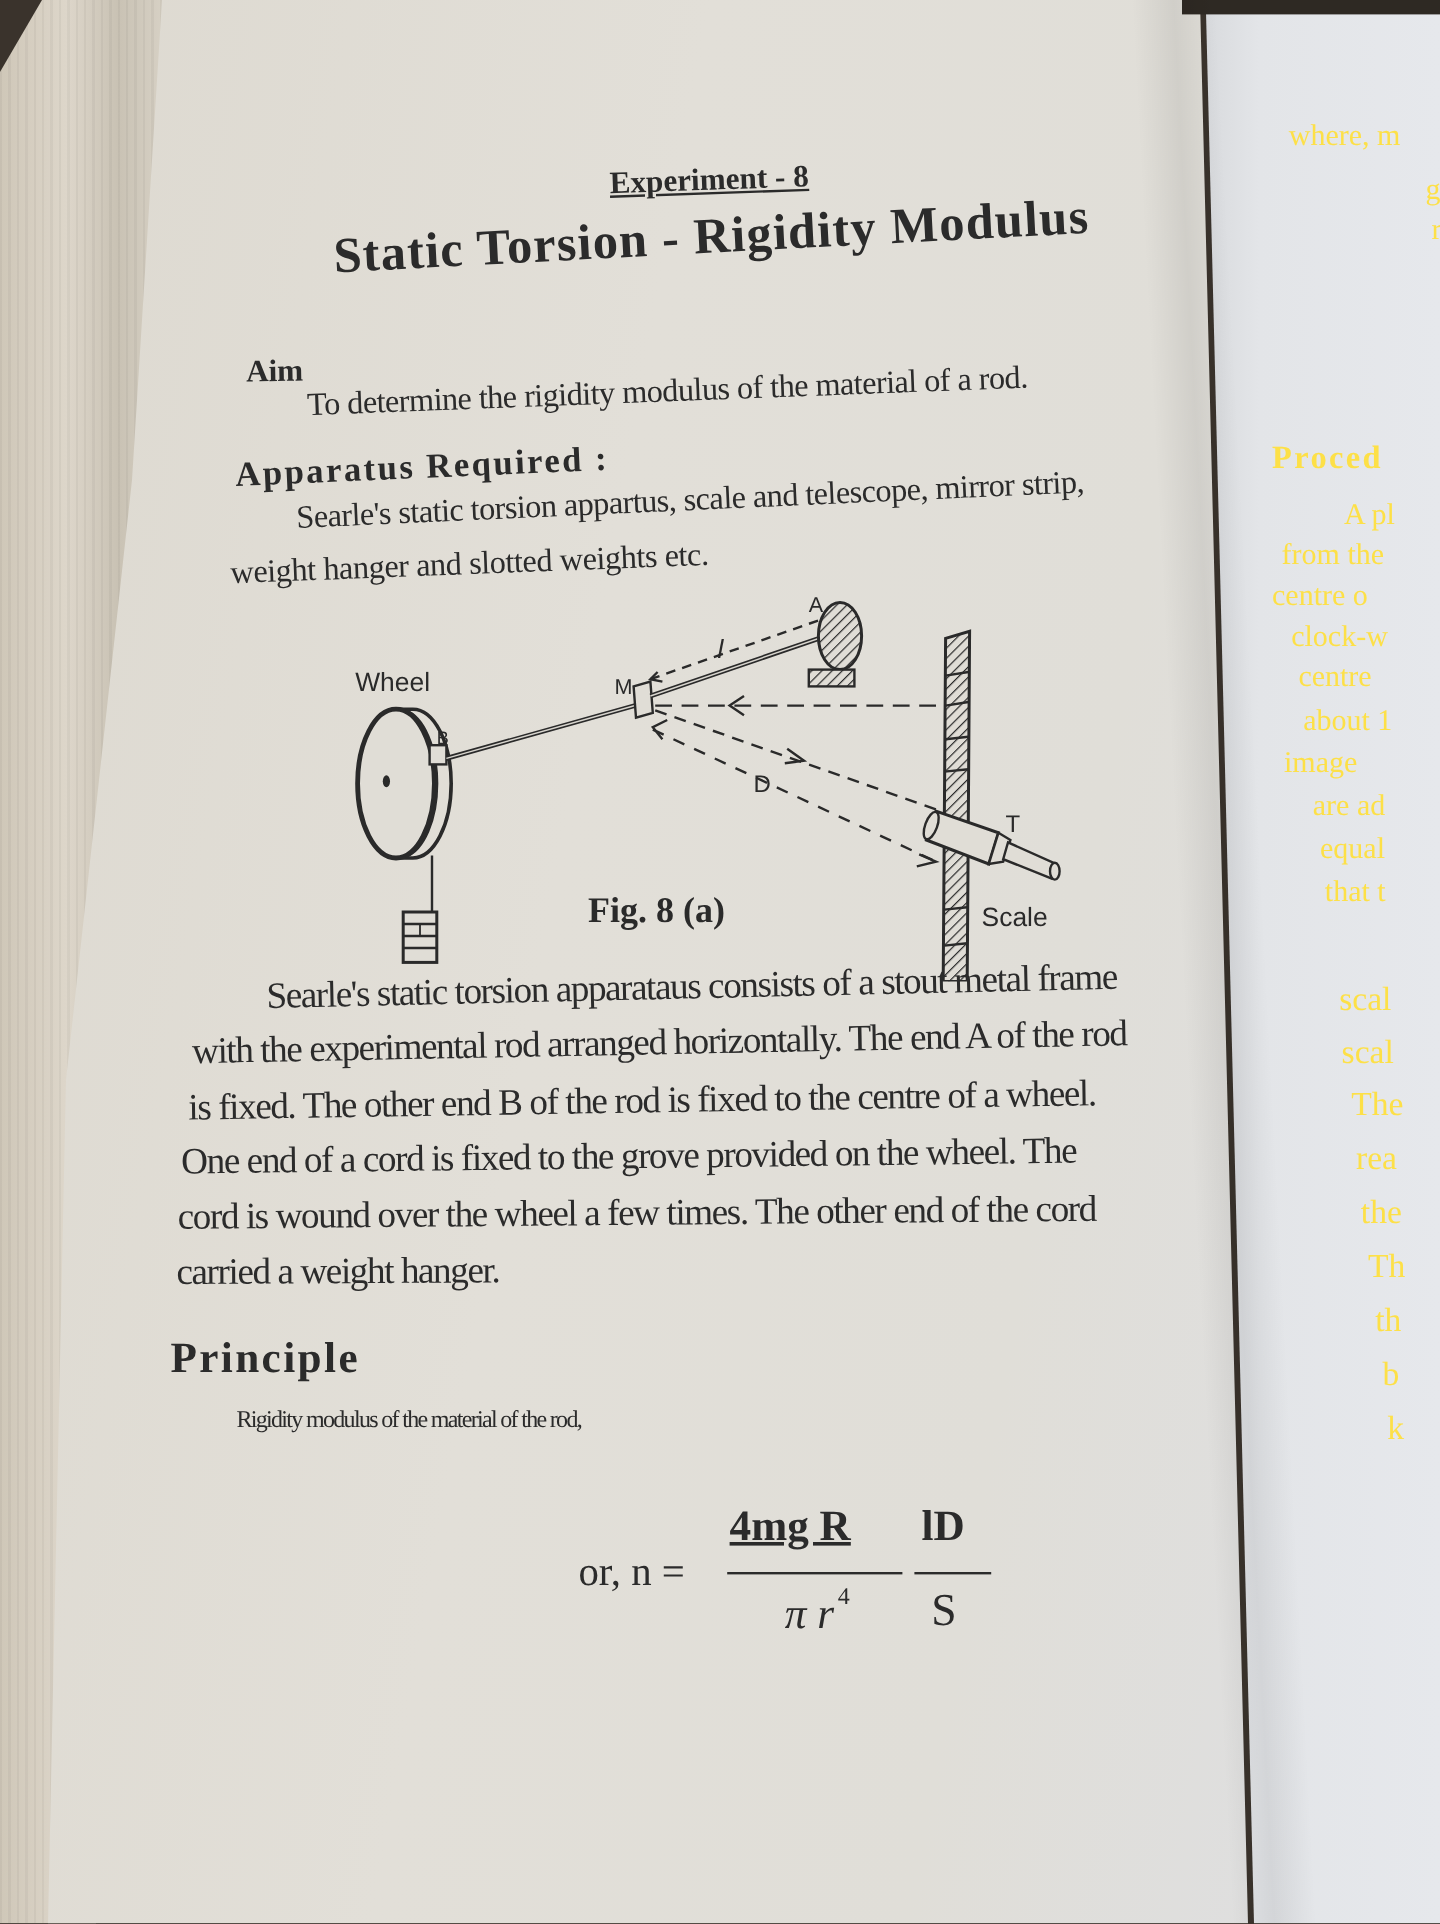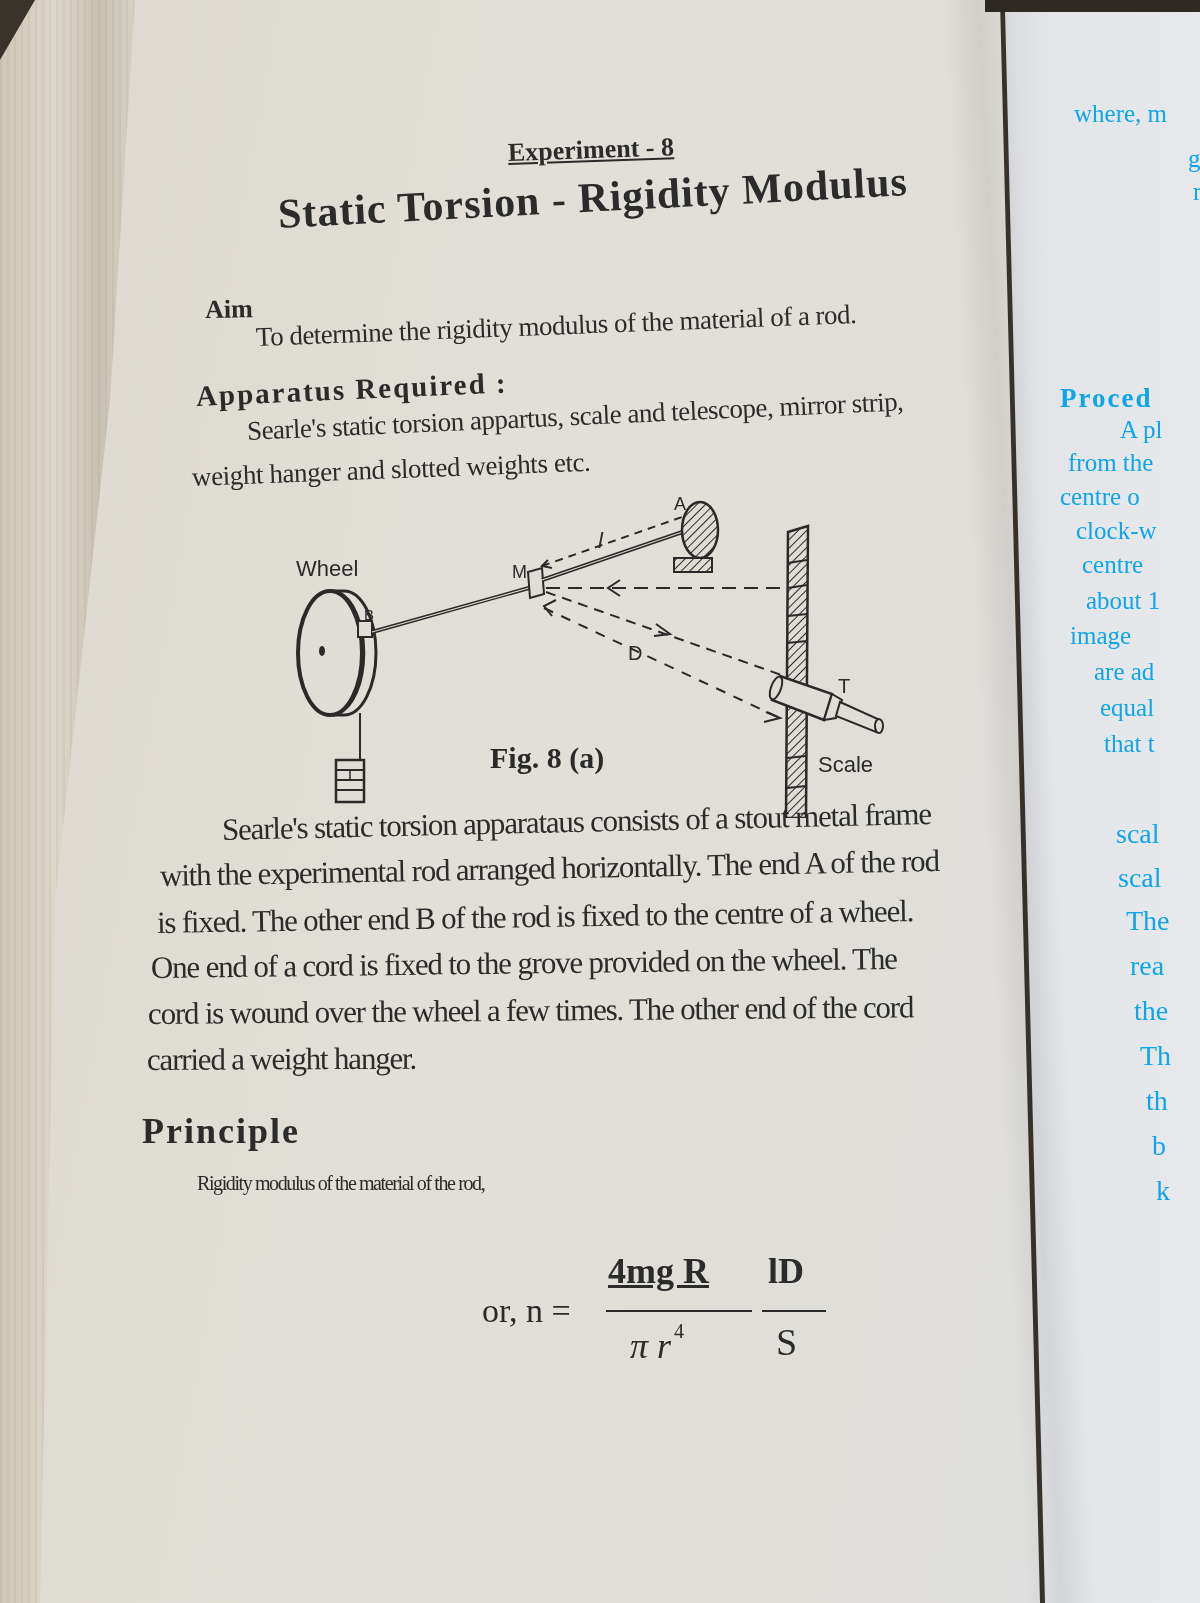--- a/index.html
+++ b/index.html
@@ -69,27 +69,27 @@
 
   .h-principle { left: 142px; top: 1110px; font-size: 36px; font-weight: bold; letter-spacing: 2px; }
   .principle-text { left: 197px; top: 1172px; font-size: 20px; letter-spacing: -1.4px; }
 
   .formula { position: absolute; left: 478px; top: 1250px; height: 130px; width: 360px; }
   .f-lhs { position: absolute; left: 4px; top: 42px; font-size: 34px; }
   .f-num1 { position: absolute; left: 130px; top: 0; font-size: 36px; font-weight: bold; text-decoration: underline; }
   .f-num2 { position: absolute; left: 290px; top: 0; font-size: 36px; font-weight: bold; }
   .f-bar1 { position: absolute; left: 128px; top: 60px; width: 146px; height: 2px; background: #2b2b2b; }
   .f-bar2 { position: absolute; left: 284px; top: 60px; width: 64px; height: 2px; background: #2b2b2b; }
-  .f-den1 { position: absolute; left: 152px; top: 70px; font-size: 36px; }
+  .f-den1 { position: absolute; left: 176px; top: 70px; font-size: 36px; }
   .f-den1 sup { font-size: 20px; vertical-align: 20px; margin-left: 3px; }
   .f-den2 { position: absolute; left: 298px; top: 70px; font-size: 38px; }
 
   
-  .rp { font-size: 25px; color: #0ea5e9; }
-  .rp-bold { font-weight: bold; letter-spacing: 2px; font-size: 27px; margin-top: 17px; }
+  .rp { font-size: 25px; color: #fde047; }
+  .rp-bold { font-weight: bold; letter-spacing: 2px; font-size: 27px; }
 </style>
 </head>
 <body>
 
 <div class="page-stack"></div>
 <div class="main-page"></div>
 <div class="right-page"></div>
 <div class="top-dark"></div>
 <div class="fold-shadow"></div>
 

